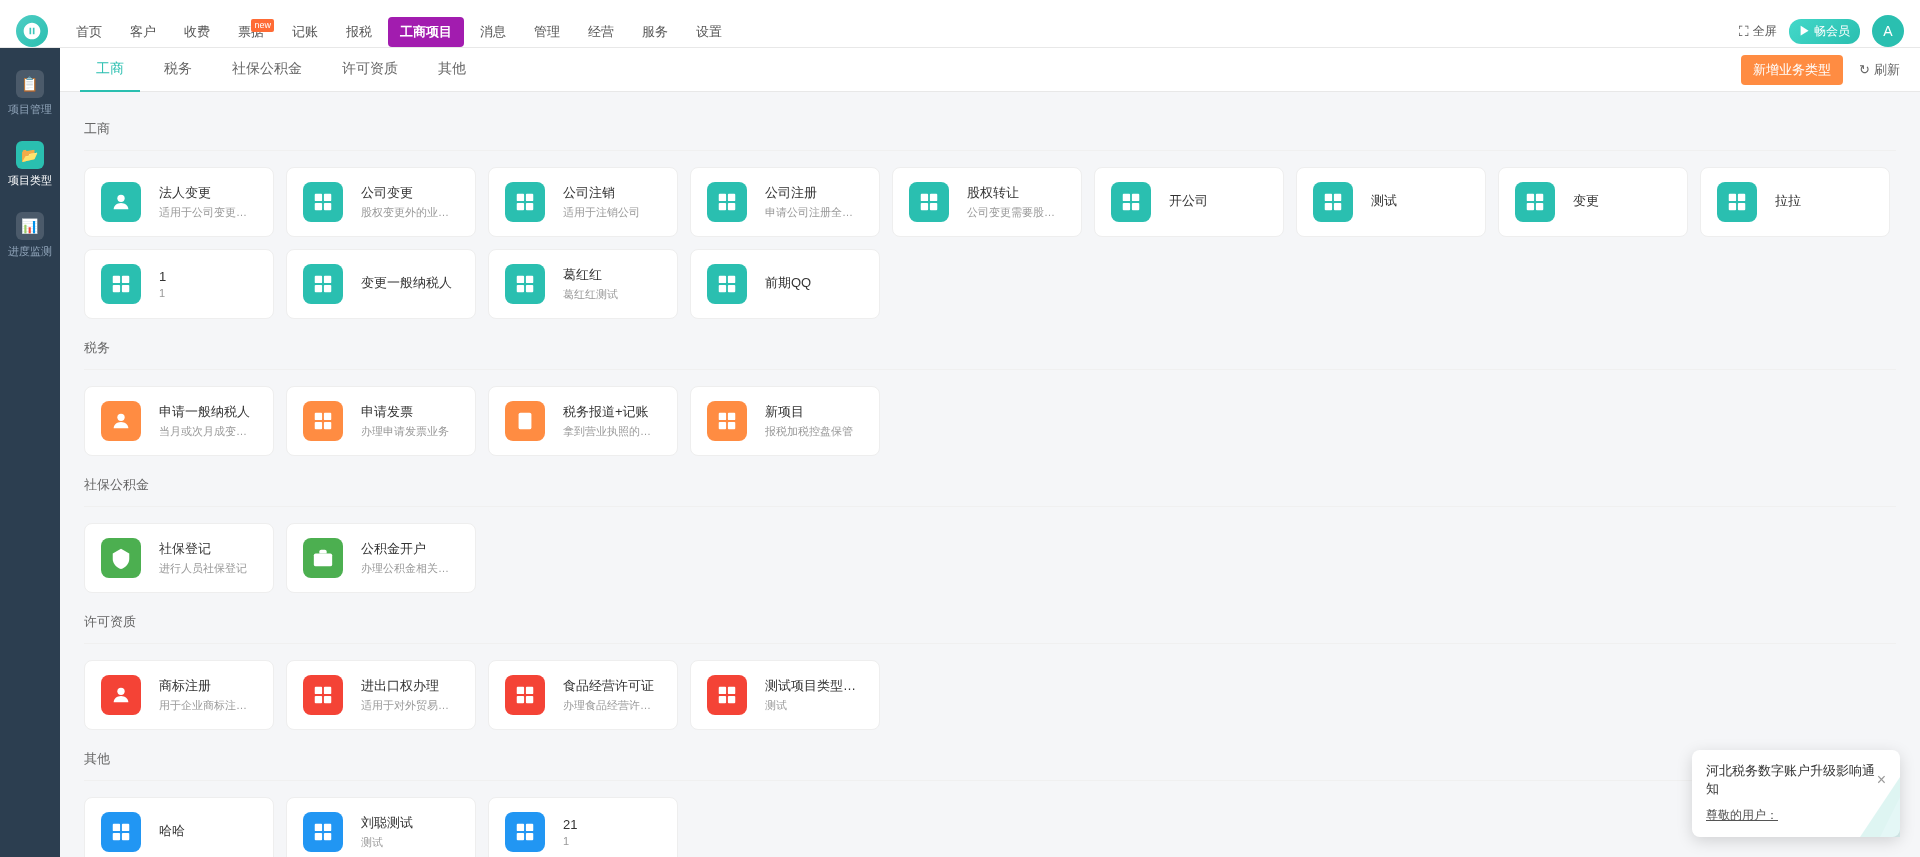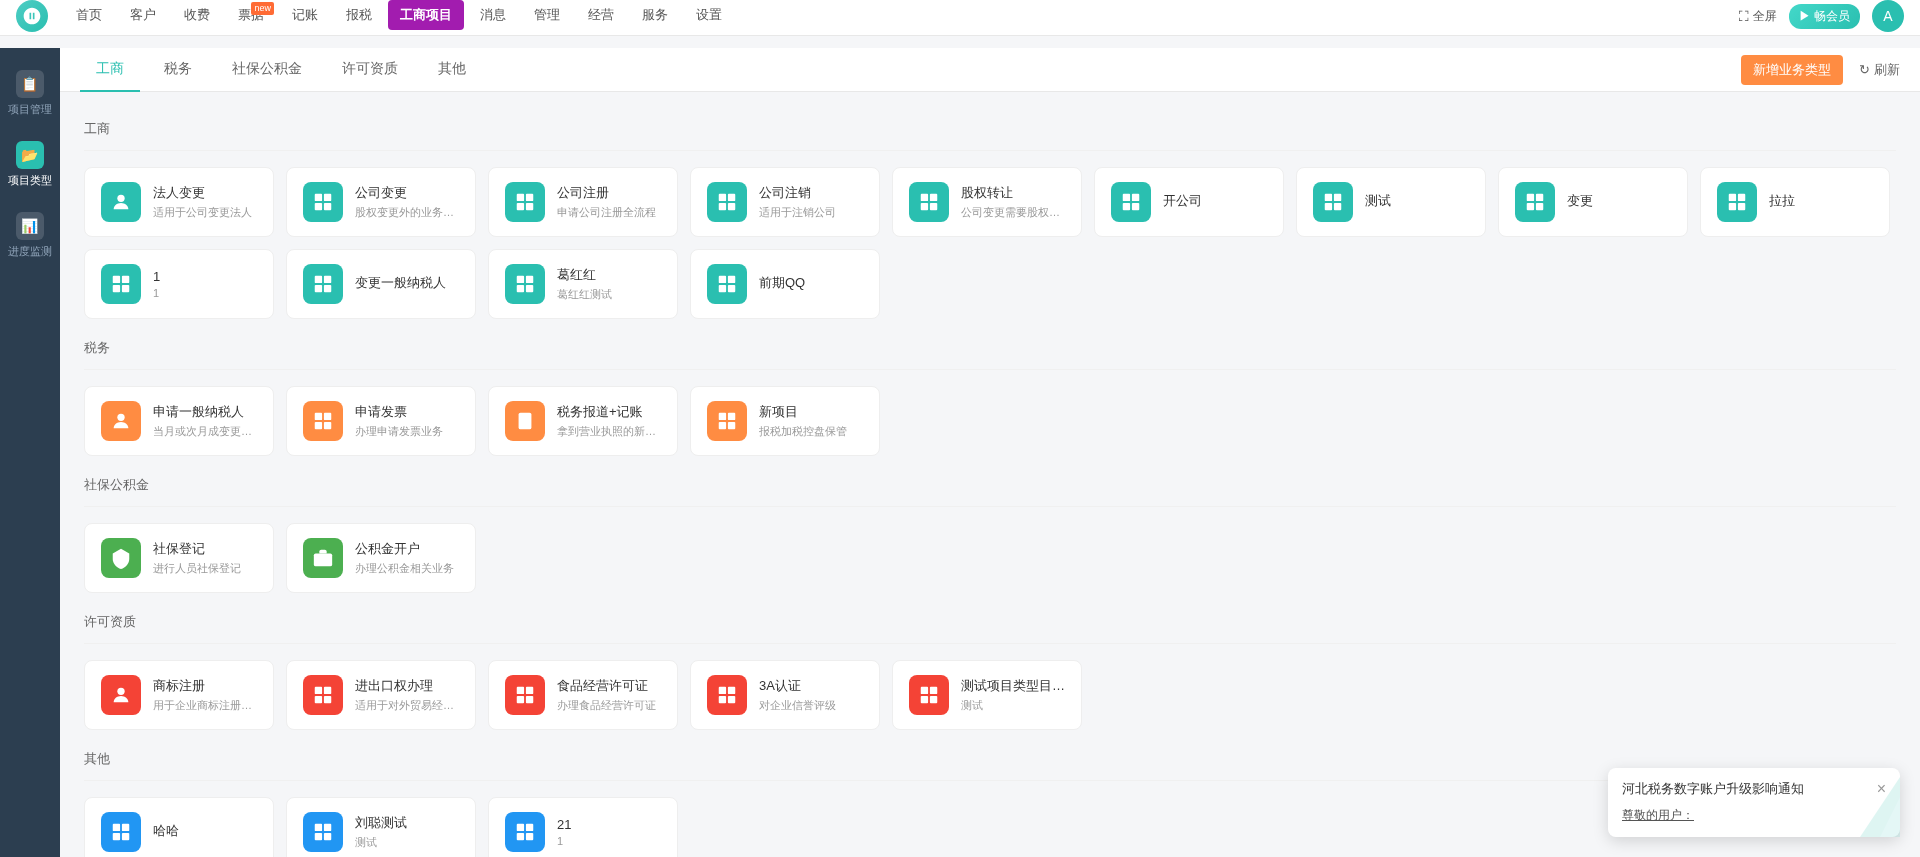--- a/index.html
+++ b/index.html
@@ -1,23 +1,23 @@
 <!DOCTYPE html>
 <html><head>
   <meta charset="utf-8">
   <style>
     * { box-sizing: border-box; margin: 0; padding: 0; }
     body { font-family: 'Microsoft YaHei', Arial, sans-serif; background: #f5f6f8; font-size: 13px; color: #333; }
 
     
     .top-nav {
       background: #fff;
-      height: 36px;
+      height: 48px;
       display: flex;
-      align-items: flex-start;
+      align-items: flex-end;
       border-bottom: 1px solid #e8e8e8;
       padding: 0 16px;
       position: fixed;
       top: 0; left: 0; right: 0;
       z-index: 100;
     }
     .top-nav .logo {
       width: 32px; height: 32px;
       background: linear-gradient(135deg, #4ecdc4, #2abfb0);
       border-radius: 50%;
@@ -179,21 +179,21 @@
       gap: 12px;
       margin-bottom: 20px;
     }
 
     .card {
       background: #fff;
       border-radius: 8px;
       padding: 14px 16px;
       display: flex;
       align-items: center;
-      gap: 12px;
+      gap: 18px;
       width: 190px;
       cursor: pointer;
       border: 1px solid #eee;
       transition: box-shadow 0.2s;
     }
 
     .card-icon {
       width: 40px; height: 40px;
       border-radius: 8px;
       display: flex; align-items: center; justify-content: center;
@@ -208,21 +208,21 @@
 
     .card-text { flex: 1; min-width: 0; }
     .card-title { font-size: 13px; font-weight: 500; color: #333; margin-bottom: 3px; white-space: nowrap; overflow: hidden; text-overflow: ellipsis; }
     .card-desc { font-size: 11px; color: #999; white-space: nowrap; overflow: hidden; text-overflow: ellipsis; }
 
     
     .notification-popup {
       position: fixed;
       bottom: 20px;
       right: 20px;
-      width: 292px;
+      width: 208px;
       background: white;
       border-radius: 8px;
       box-shadow: 0 4px 16px rgba(0,0,0,0.15);
       padding: 12px 14px;
       font-size: 12px;
       color: #333;
       z-index: 200;
     }
     .notification-header {
       display: flex; justify-content: space-between; align-items: center;
@@ -350,36 +350,36 @@
         <div class="card">
         <div class="card-icon teal">
           <svg width="22" height="22" viewBox="0 0 24 24" fill="white">
               <rect x="3" y="3" width="8" height="8" rx="1"></rect>
               <rect x="13" y="3" width="8" height="8" rx="1"></rect>
               <rect x="3" y="13" width="8" height="8" rx="1"></rect>
               <rect x="13" y="13" width="8" height="8" rx="1"></rect>
             </svg>
         </div>
         <div class="card-text">
+          <div class="card-title">公司注销</div>
+          <div class="card-desc">适用于注销公司</div>
+        </div>
+      </div>
+        <div class="card">
+        <div class="card-icon teal">
+          <svg width="22" height="22" viewBox="0 0 24 24" fill="white">
+              <rect x="3" y="3" width="8" height="8" rx="1"></rect>
+              <rect x="13" y="3" width="8" height="8" rx="1"></rect>
+              <rect x="3" y="13" width="8" height="8" rx="1"></rect>
+              <rect x="13" y="13" width="8" height="8" rx="1"></rect>
+            </svg>
+        </div>
+        <div class="card-text">
           <div class="card-title">公司注册</div>
           <div class="card-desc">申请公司注册全流程</div>
-        </div>
-      </div>
-        <div class="card">
-        <div class="card-icon teal">
-          <svg width="22" height="22" viewBox="0 0 24 24" fill="white">
-              <rect x="3" y="3" width="8" height="8" rx="1"></rect>
-              <rect x="13" y="3" width="8" height="8" rx="1"></rect>
-              <rect x="3" y="13" width="8" height="8" rx="1"></rect>
-              <rect x="13" y="13" width="8" height="8" rx="1"></rect>
-            </svg>
-        </div>
-        <div class="card-text">
-          <div class="card-title">公司注销</div>
-          <div class="card-desc">适用于注销公司</div>
         </div>
       </div>
         <div class="card">
         <div class="card-icon teal">
           <svg width="22" height="22" viewBox="0 0 24 24" fill="white">
               <rect x="3" y="3" width="8" height="8" rx="1"></rect>
               <rect x="13" y="3" width="8" height="8" rx="1"></rect>
               <rect x="3" y="13" width="8" height="8" rx="1"></rect>
               <rect x="13" y="13" width="8" height="8" rx="1"></rect>
             </svg>
@@ -626,34 +626,20 @@
           <svg width="22" height="22" viewBox="0 0 24 24" fill="white">
               <rect x="3" y="3" width="8" height="8" rx="1"></rect>
               <rect x="13" y="3" width="8" height="8" rx="1"></rect>
               <rect x="3" y="13" width="8" height="8" rx="1"></rect>
               <rect x="13" y="13" width="8" height="8" rx="1"></rect>
             </svg>
         </div>
         <div class="card-text">
           <div class="card-title">食品经营许可证</div>
           <div class="card-desc">办理食品经营许可证</div>
-        </div>
-      </div>
-        <div class="card">
-        <div class="card-icon red">
-          <svg width="22" height="22" viewBox="0 0 24 24" fill="white">
-              <rect x="3" y="3" width="8" height="8" rx="1"></rect>
-              <rect x="13" y="3" width="8" height="8" rx="1"></rect>
-              <rect x="3" y="13" width="8" height="8" rx="1"></rect>
-              <rect x="13" y="13" width="8" height="8" rx="1"></rect>
-            </svg>
-        </div>
-        <div class="card-text">
-          <div class="card-title">3A认证</div>
-          <div class="card-desc">对企业信誉评级</div>
         </div>
       </div>
         <div class="card">
         <div class="card-icon red">
           <svg width="22" height="22" viewBox="0 0 24 24" fill="white">
               <rect x="3" y="3" width="8" height="8" rx="1"></rect>
               <rect x="13" y="3" width="8" height="8" rx="1"></rect>
               <rect x="3" y="13" width="8" height="8" rx="1"></rect>
               <rect x="13" y="13" width="8" height="8" rx="1"></rect>
             </svg>

